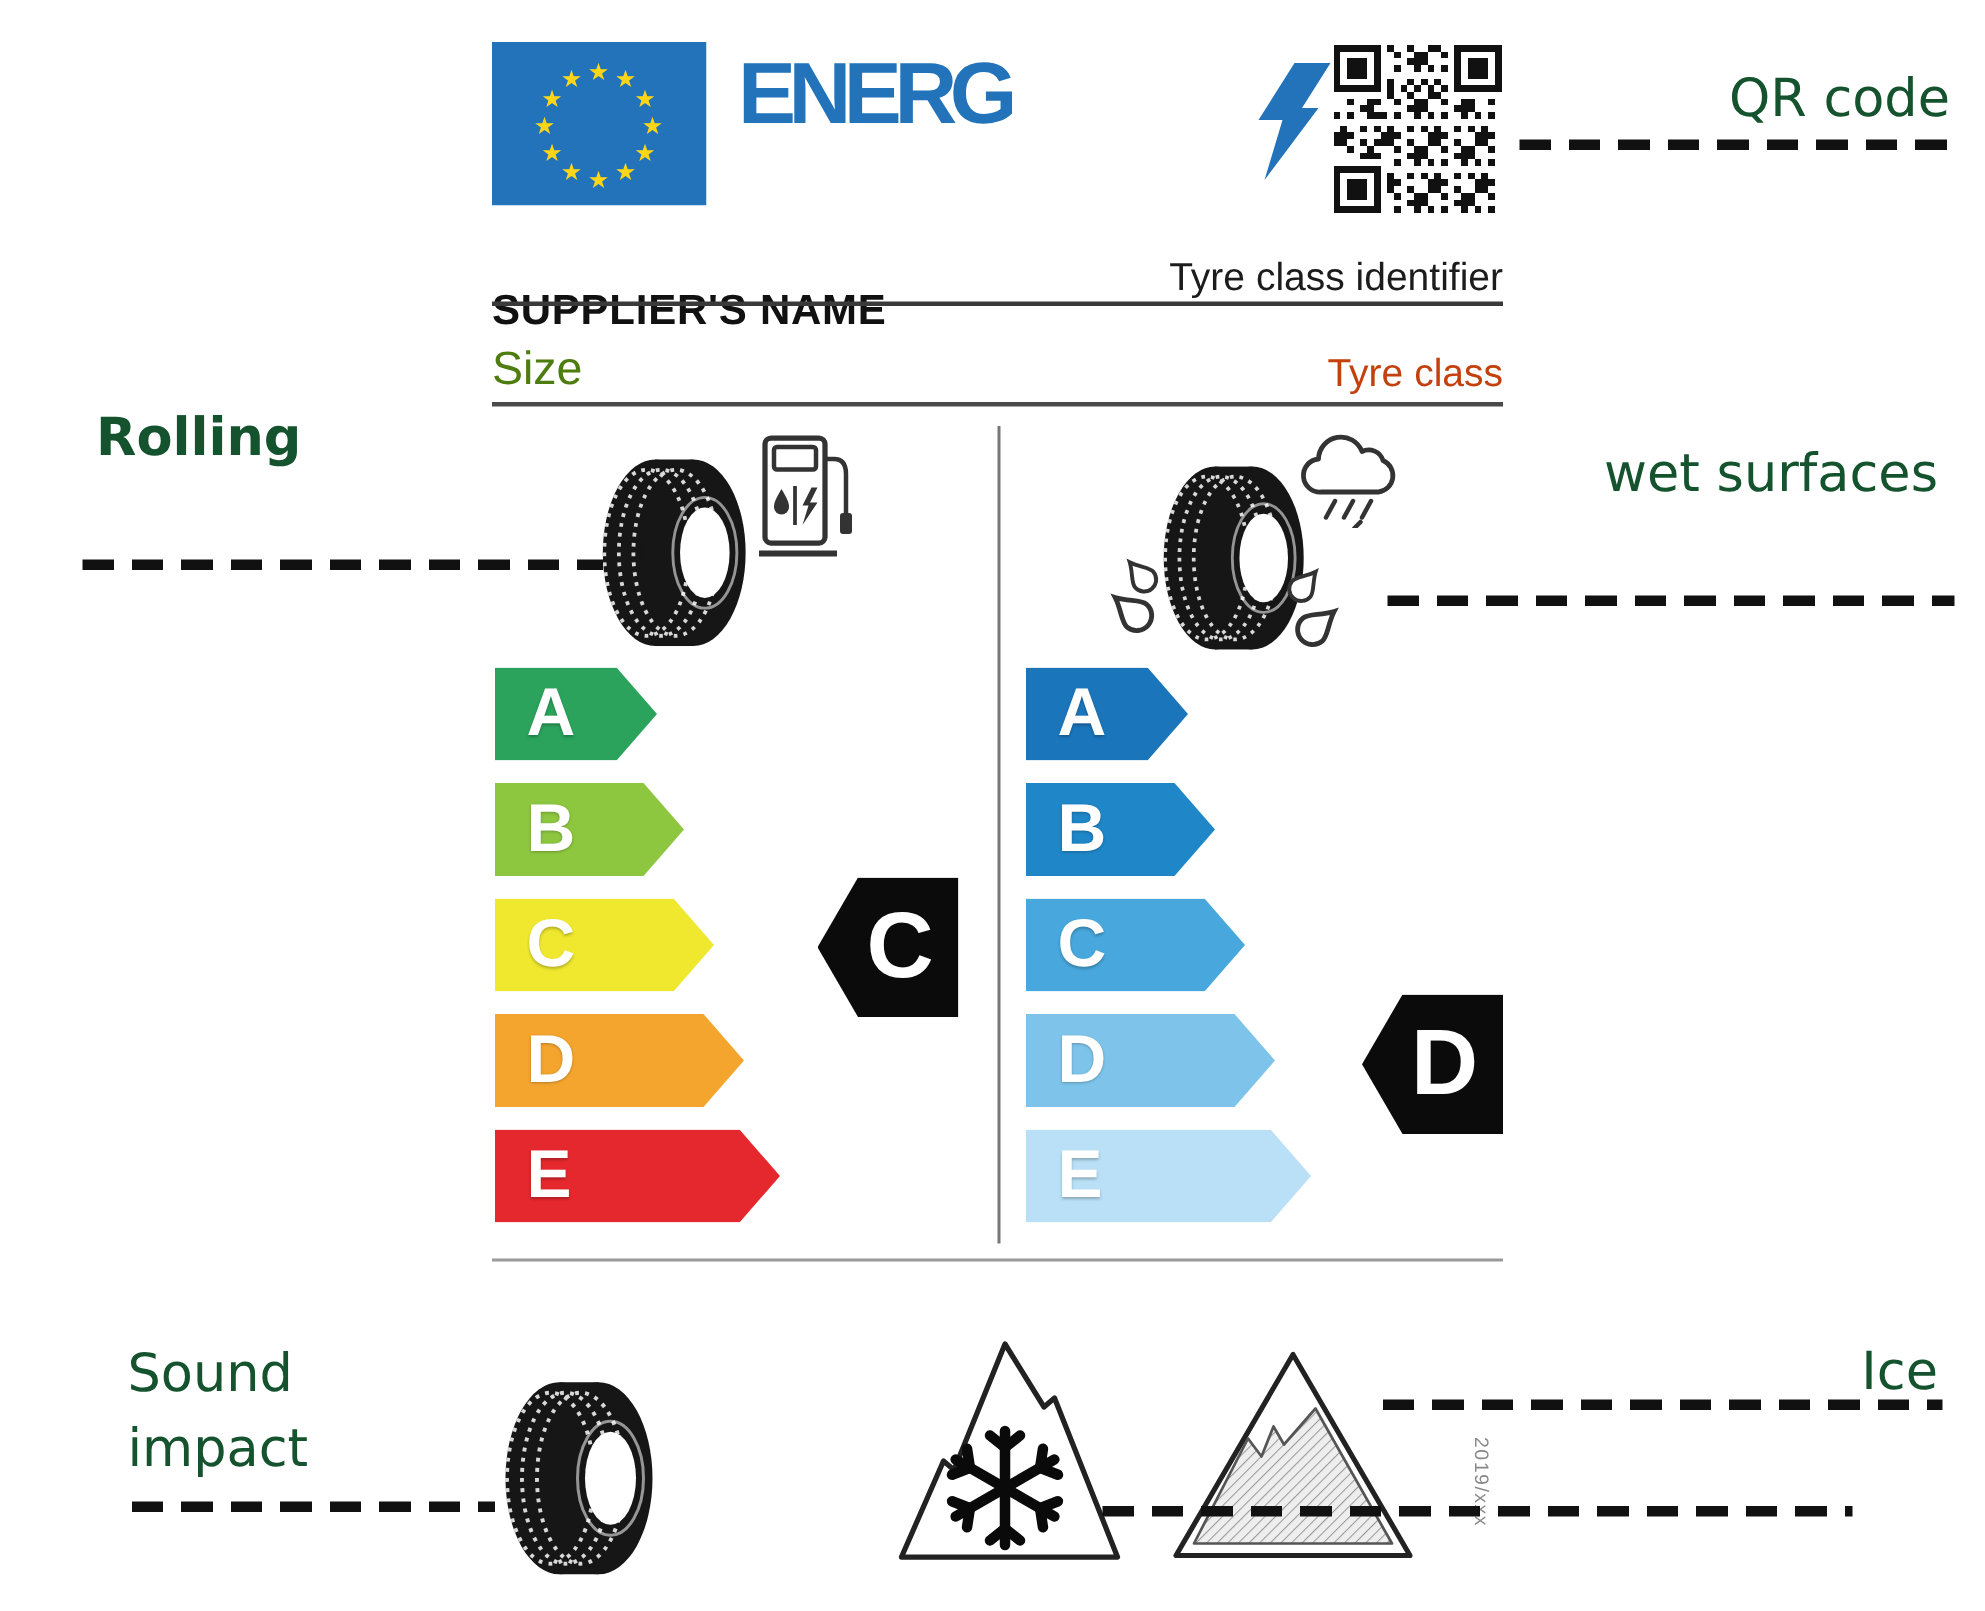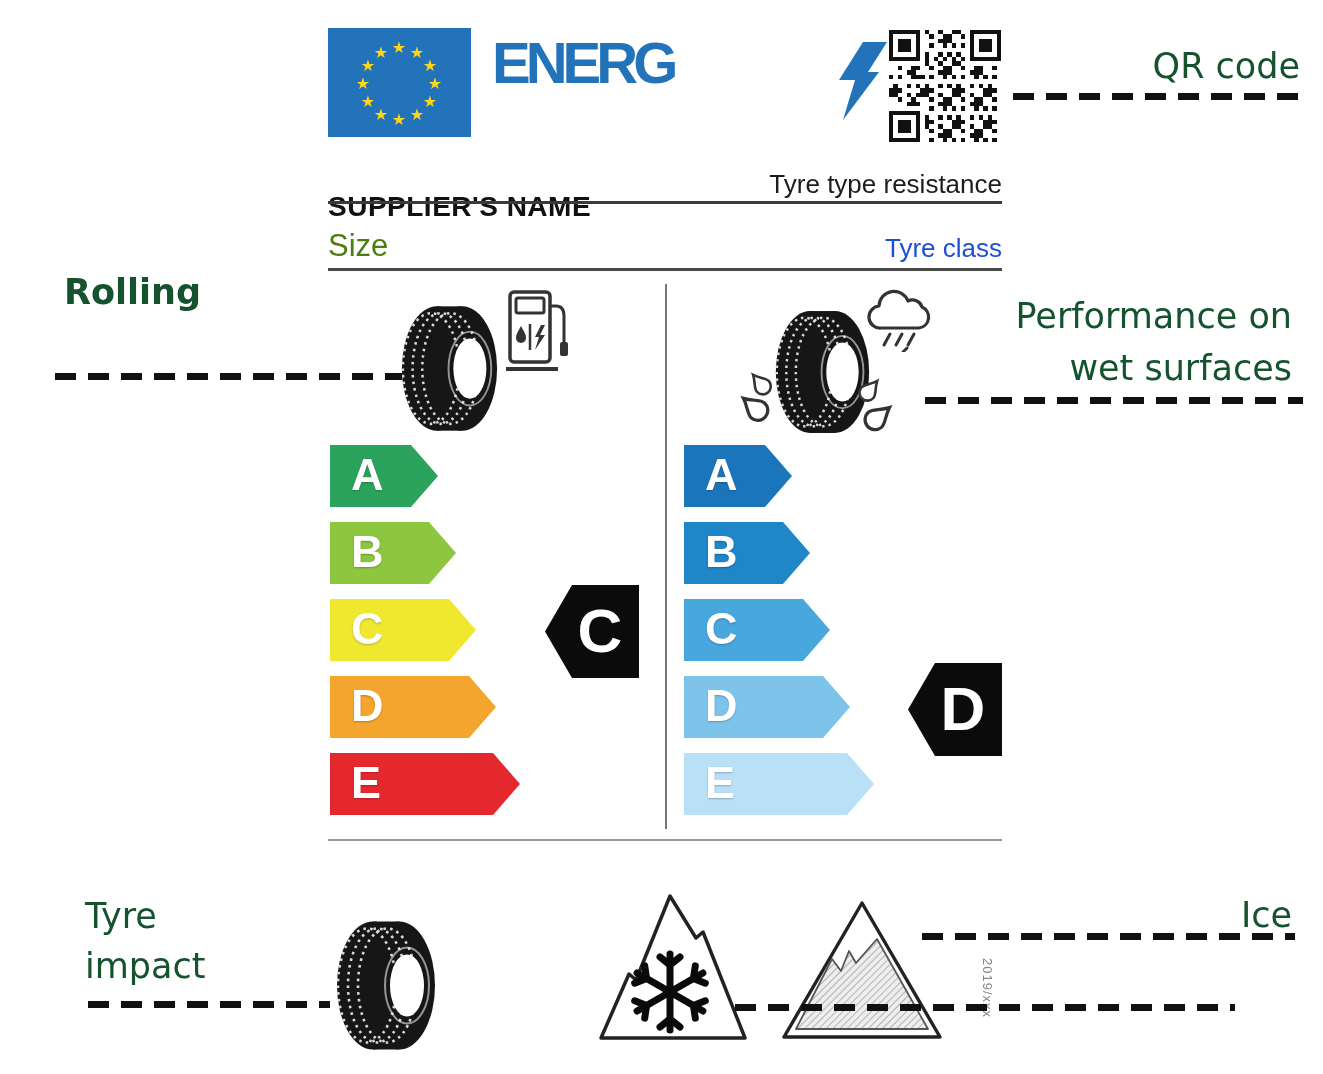--- a/index.html
+++ b/index.html
@@ -14,21 +14,21 @@
   .qr{left:888px;top:30px;width:114px;height:112px;}
 
   
   .supplier{left:328px;top:167px;font-size:28px;font-weight:bold;letter-spacing:.5px;margin-top:24px;}
   .tyretype{right:321px;top:169px;font-size:26px;color:#1c1c1c;}
   .rule{left:328px;width:674px;height:3px;background:#3a3a3a;}
   .rule1{top:201px;}
   .rule2{top:268px;height:2.5px;background:#4a4a4a;}
   .rule3{top:839px;height:2px;background:#9a9a9a;}
   .sizelbl{left:328px;top:228px;font-size:31px;color:#4d7c0f;}
-  .tyreclass{right:321px;top:233px;font-size:26px;color:#1d4ed8;}
+  .tyreclass{right:321px;top:233px;font-size:26px;color:#c2410c;}
 
   .vdiv{left:665px;top:284px;width:2px;height:545px;background:#777;}
 
   
   .tyre-fuel{left:398px;top:300px;width:102px;height:138px;}
   .pump{left:506px;top:288px;width:62px;height:85px;}
   .tyre-wet{left:772px;top:305px;width:100px;height:135px;}
   .cloud{left:860px;top:286px;width:84px;height:66px;}
   .drops{left:735px;top:372px;width:168px;height:64px;}
 
@@ -381,21 +381,21 @@
           <rect x="14" y="24" width="1" height="1"></rect>
           <rect x="16" y="24" width="1" height="1"></rect>
           <rect x="19" y="24" width="1" height="1"></rect>
           <rect x="21" y="24" width="1" height="1"></rect>
           <rect x="23" y="24" width="1" height="1"></rect>
         </g>
       </svg>
   </div>
 
   <div class="abs supplier">SUPPLIER'S NAME</div>
-  <div class="abs tyretype">Tyre type resistance</div>
+  <div class="abs tyretype">Tyre class identifier</div>
   <div class="abs rule rule1"></div>
   <div class="abs sizelbl">Size</div>
   <div class="abs tyreclass">Tyre class</div>
   <div class="abs rule rule2"></div>
   <div class="abs vdiv"></div>
 
   <div class="abs tyre-fuel">
     <svg viewBox="0 0 105 135" width="102" height="138">
         <use href="#tyre"></use>
       </svg>
@@ -527,27 +527,26 @@
 
   <div class="abs co co-qr">QR code</div>
   <div class="abs dash d-qr"></div>
 
   <div class="abs co co-rolling">
     <div>Rolling</div>
   </div>
   <div class="abs dash d-rolling"></div>
 
   <div class="abs co co-wet">
-    <div>Performance on</div>
     <div>wet surfaces</div>
   </div>
   <div class="abs dash d-wet"></div>
 
   <div class="abs co co-sound">
-    <div>Tyre</div>
+    <div>Sound</div>
     <div>impact</div>
   </div>
   <div class="abs dash d-sound"></div>
 
   <div class="abs co co-ice">Ice</div>
   <div class="abs dash d-ice"></div>
 
   <div class="abs dash d-pmsf"></div>
 
 </div>

